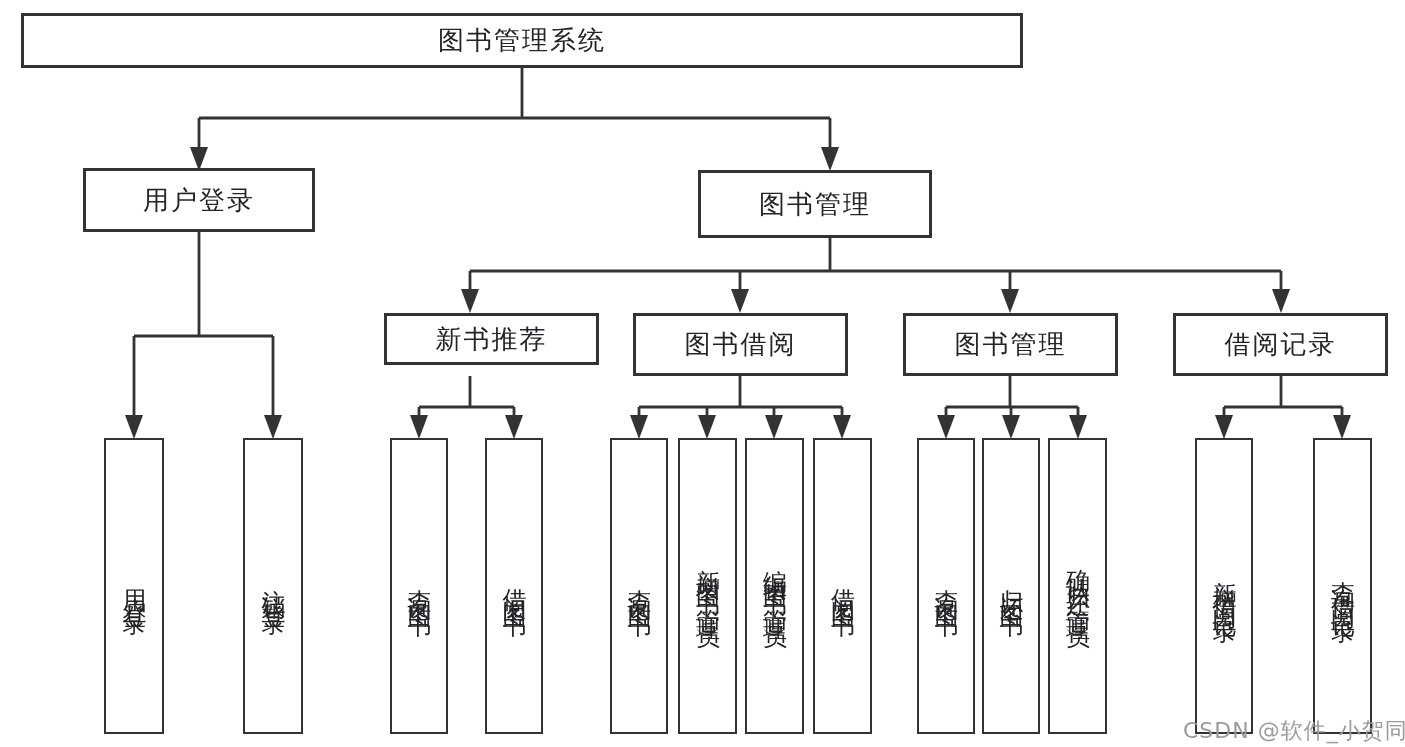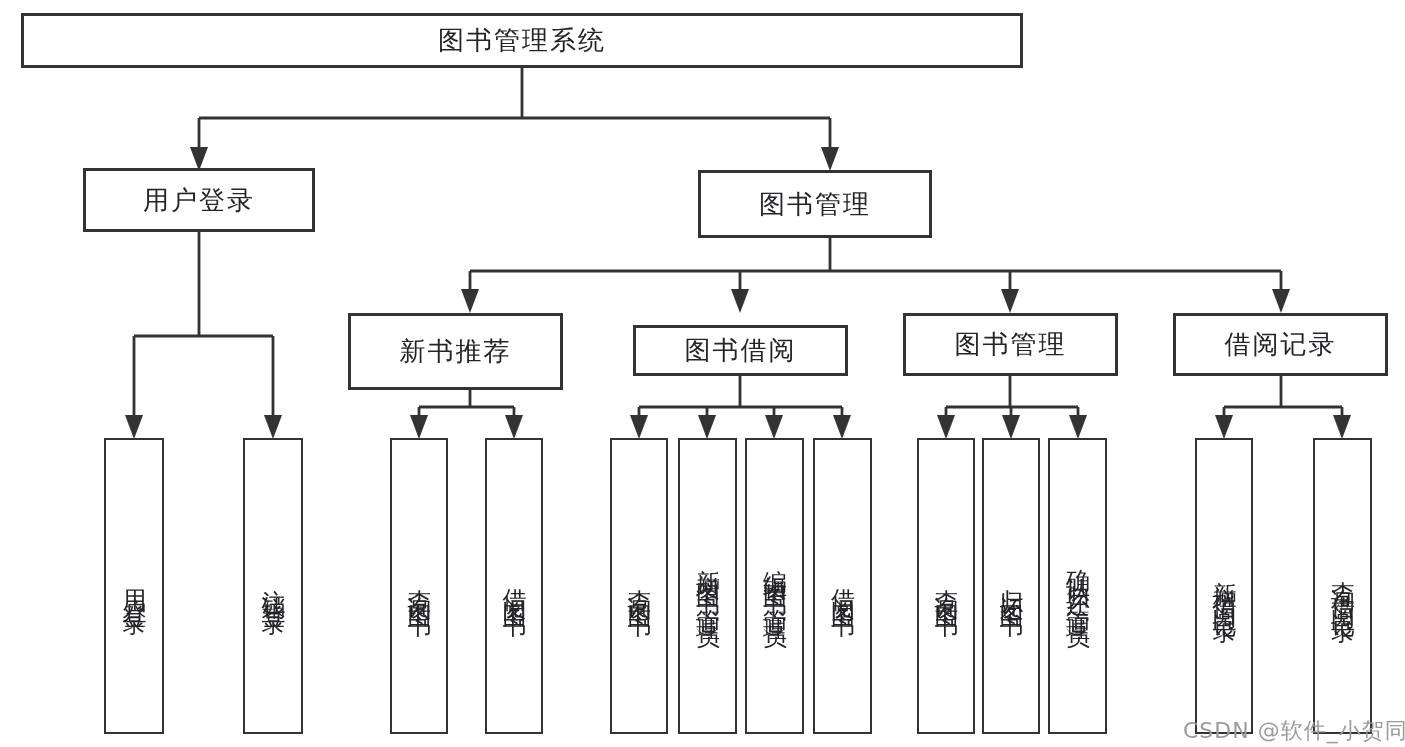--- a/index.html
+++ b/index.html
@@ -108,24 +108,24 @@
     <span>图书管理系统</span>
   </div>
 
   <div class="node" style="left:83px;top:168px;width:232px;height:64px">
     <span>用户登录</span>
   </div>
   <div class="node" style="left:698px;top:170px;width:234px;height:68px">
     <span>图书管理</span>
   </div>
 
-  <div class="node" style="left:348px;top:313px;width:215px;height:77px">
+  <div class="node" style="left:384px;top:313px;width:215px;height:52px">
     <span>新书推荐</span>
   </div>
-  <div class="node" style="left:633px;top:325px;width:215px;height:51px">
+  <div class="node" style="left:633px;top:313px;width:215px;height:63px">
     <span>图书借阅</span>
   </div>
   <div class="node" style="left:903px;top:313px;width:215px;height:63px">
     <span>图书管理</span>
   </div>
   <div class="node" style="left:1173px;top:313px;width:215px;height:63px">
     <span>借阅记录</span>
   </div>
 
   <div class="leaf" style="left:104px;width:60px">

